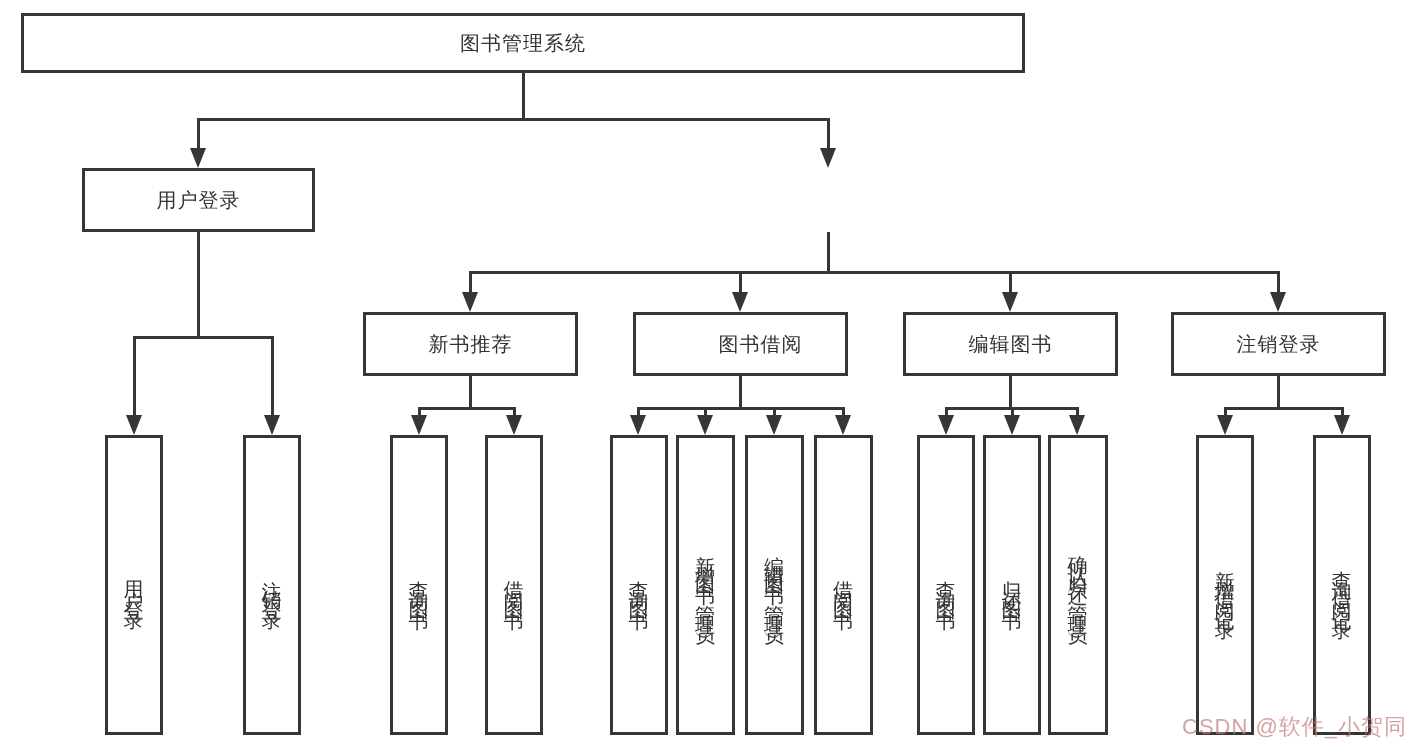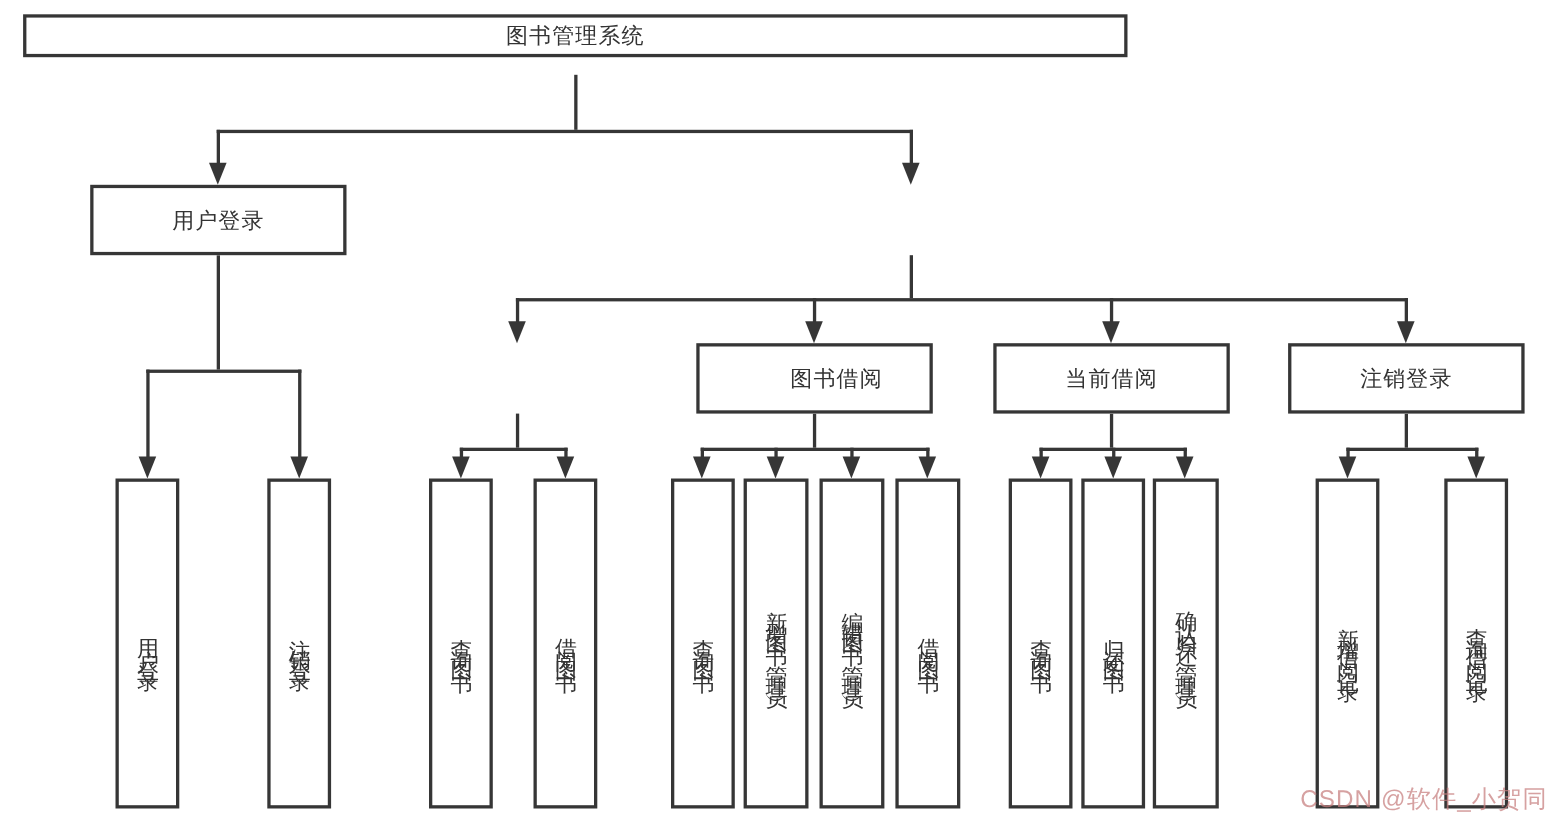--- a/index.html
+++ b/index.html
@@ -47,21 +47,21 @@
     letter-spacing:1px;
     z-index:5;
     white-space:nowrap;
   }
 </style>
 </head>
 <body>
 
 <div class="canvas">
 
-  <div class="node" style="left:21px;top:13px;width:1004px;height:39px;">
+  <div class="node" style="left:21px;top:13px;width:1004px;height:60px;">
     <span>图书管理系统</span>
   </div>
 
   <div class="ln" style="left:522px;top:68px;width:3px;height:50px;"></div>
   <div class="ln" style="left:197px;top:118px;width:633px;height:3px;"></div>
   <div class="ln" style="left:197px;top:118px;width:3px;height:32px;"></div>
   <div class="arrow" style="left:190px;top:148px;"></div>
   <div class="ln" style="left:827px;top:118px;width:3px;height:32px;"></div>
   <div class="arrow" style="left:820px;top:148px;"></div>
 
@@ -80,25 +80,28 @@
   <div class="ln" style="left:469px;top:271px;width:811px;height:3px;"></div>
   <div class="ln" style="left:469px;top:271px;width:3px;height:23px;"></div>
   <div class="arrow" style="left:462px;top:292px;"></div>
   <div class="ln" style="left:739px;top:271px;width:3px;height:23px;"></div>
   <div class="arrow" style="left:732px;top:292px;"></div>
   <div class="ln" style="left:1009px;top:271px;width:3px;height:23px;"></div>
   <div class="arrow" style="left:1002px;top:292px;"></div>
   <div class="ln" style="left:1277px;top:271px;width:3px;height:23px;"></div>
   <div class="arrow" style="left:1270px;top:292px;"></div>
 
+  <div class="node" style="left:363px;top:312px;width:215px;height:64px;">
+    <span>新书推荐</span>
+  </div>
   <div class="node" style="left:633px;top:312px;width:215px;height:64px;padding-left:40px;">
     <span>图书借阅</span>
   </div>
   <div class="node" style="left:903px;top:312px;width:215px;height:64px;">
-    <span>当前借阅</span>
+    <span>编辑图书</span>
   </div>
   <div class="node" style="left:1171px;top:312px;width:215px;height:64px;">
     <span>注销登录</span>
   </div>
 
   <div class="ln" style="left:469px;top:376px;width:3px;height:31px;"></div>
   <div class="ln" style="left:418px;top:407px;width:98px;height:3px;"></div>
   <div class="ln" style="left:418px;top:407px;width:3px;height:10px;"></div>
   <div class="arrow" style="left:411px;top:415px;"></div>
   <div class="ln" style="left:513px;top:407px;width:3px;height:10px;"></div>

